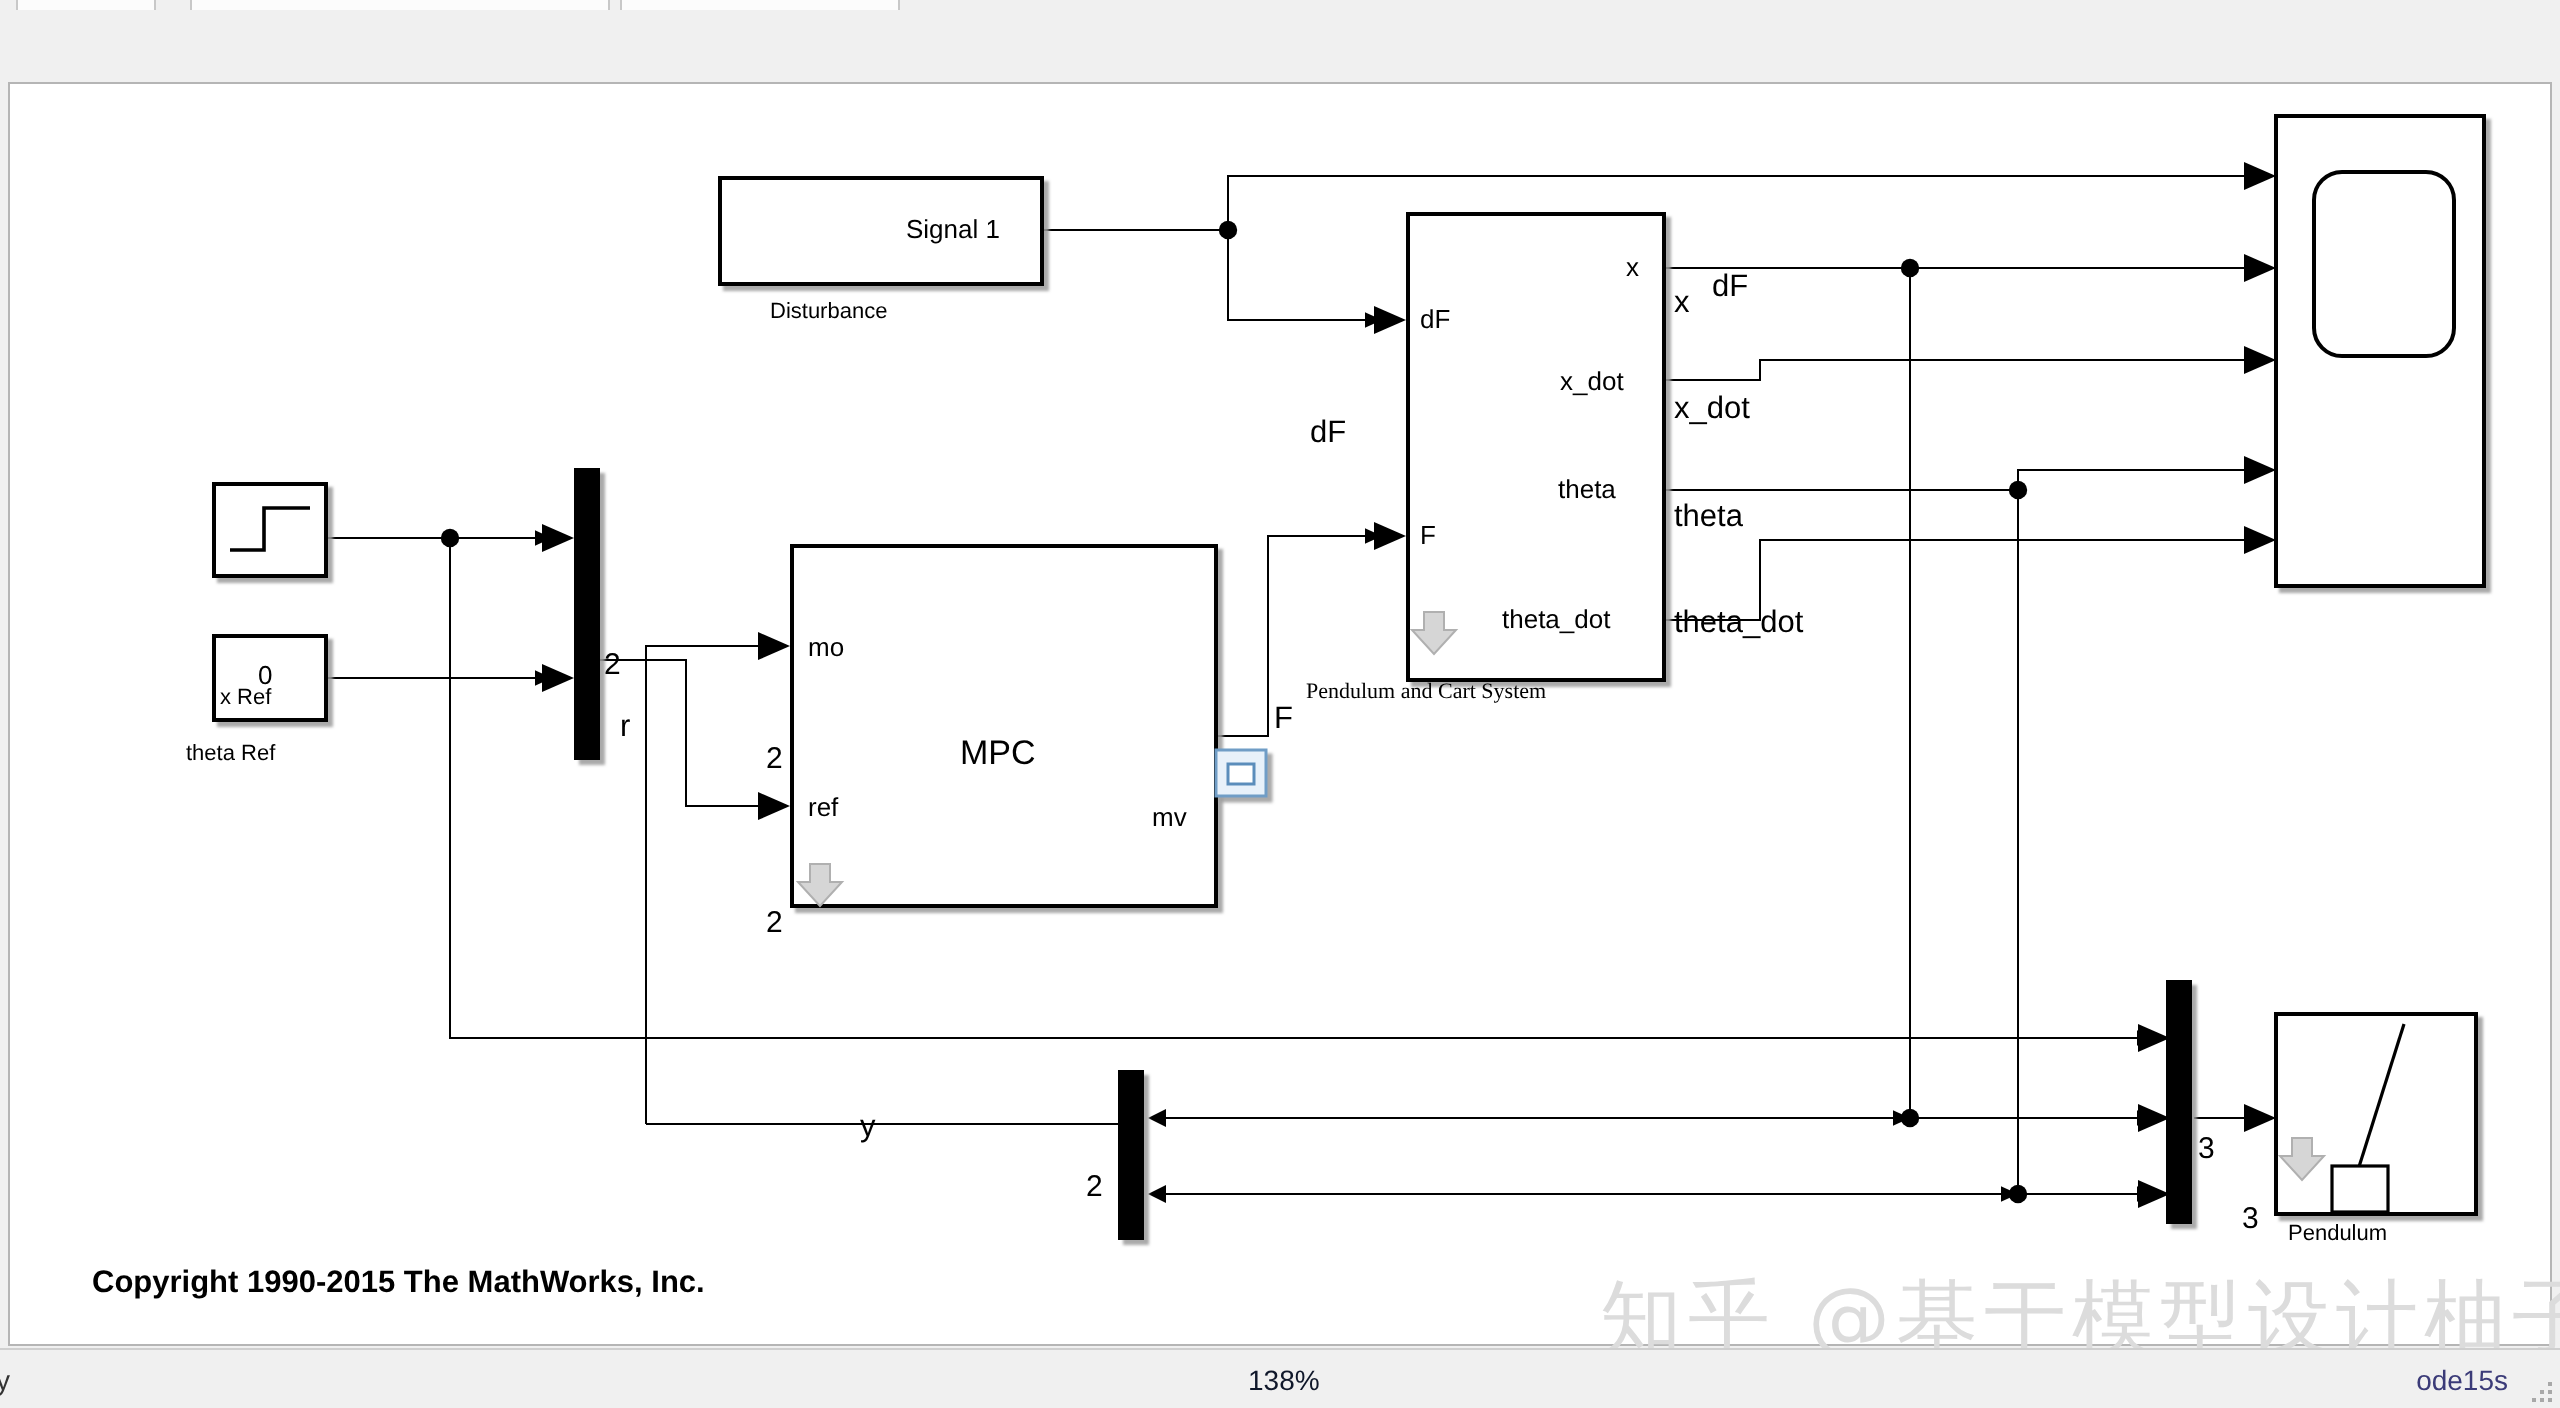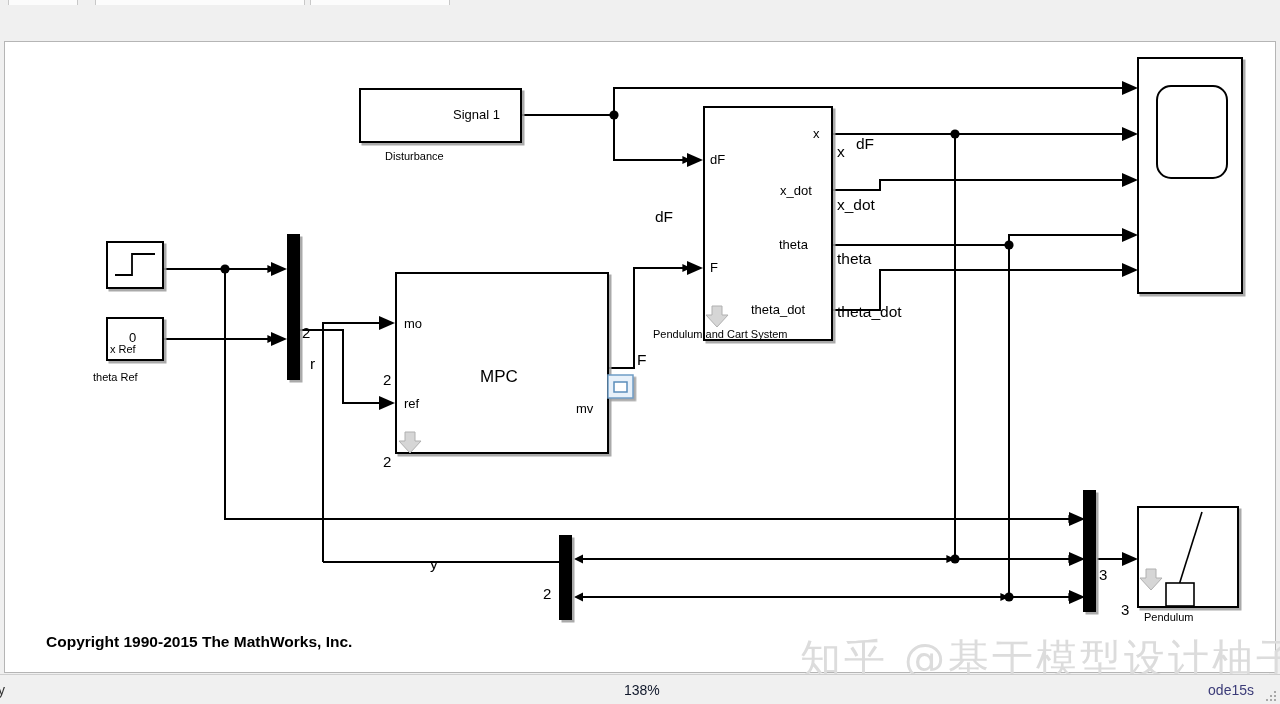--- a/index.html
+++ b/index.html
@@ -301,21 +301,21 @@
       <span class="lbl lbl-port" style="left:808px; top:85px;">x</span>
       <span class="lbl lbl-port" style="left:775px; top:142px;">x_dot</span>
       <span class="lbl lbl-port" style="left:774px; top:196px;">theta</span>
       <span class="lbl lbl-port" style="left:746px; top:261px;">theta_dot</span>
 
       <span class="lbl lbl-sig" style="left:832px; top:102px;">x</span>
       <span class="lbl lbl-sig" style="left:832px; top:155px;">x_dot</span>
       <span class="lbl lbl-sig" style="left:832px; top:209px;">theta</span>
       <span class="lbl lbl-sig" style="left:832px; top:262px;">theta_dot</span>
 
-      <span class="lbl lbl-blockname" style="left:648px; top:287px;">Pendulum and Cart System</span>
+      <span class="lbl lbl-blockname" style="left:648px; top:299px;font-family:Liberation Serif, serif;">Pendulum and Cart System</span>
 
       <span class="lbl lbl-sig" style="left:425px; top:514px;">y</span>
       <span class="lbl lbl-num" style="left:538px; top:544px;">2</span>
 
       <span class="lbl lbl-num" style="left:1094px; top:525px;">3</span>
       <span class="lbl lbl-num" style="left:1116px; top:560px;">3</span>
       <span class="lbl lbl-blockname" style="left:1139px; top:570px;">Pendulum</span>
 
       <span class="lbl lbl-copy" style="left:41px; top:592px;font-weight:bold;">Copyright 1990-2015 The MathWorks, Inc.</span>
 

